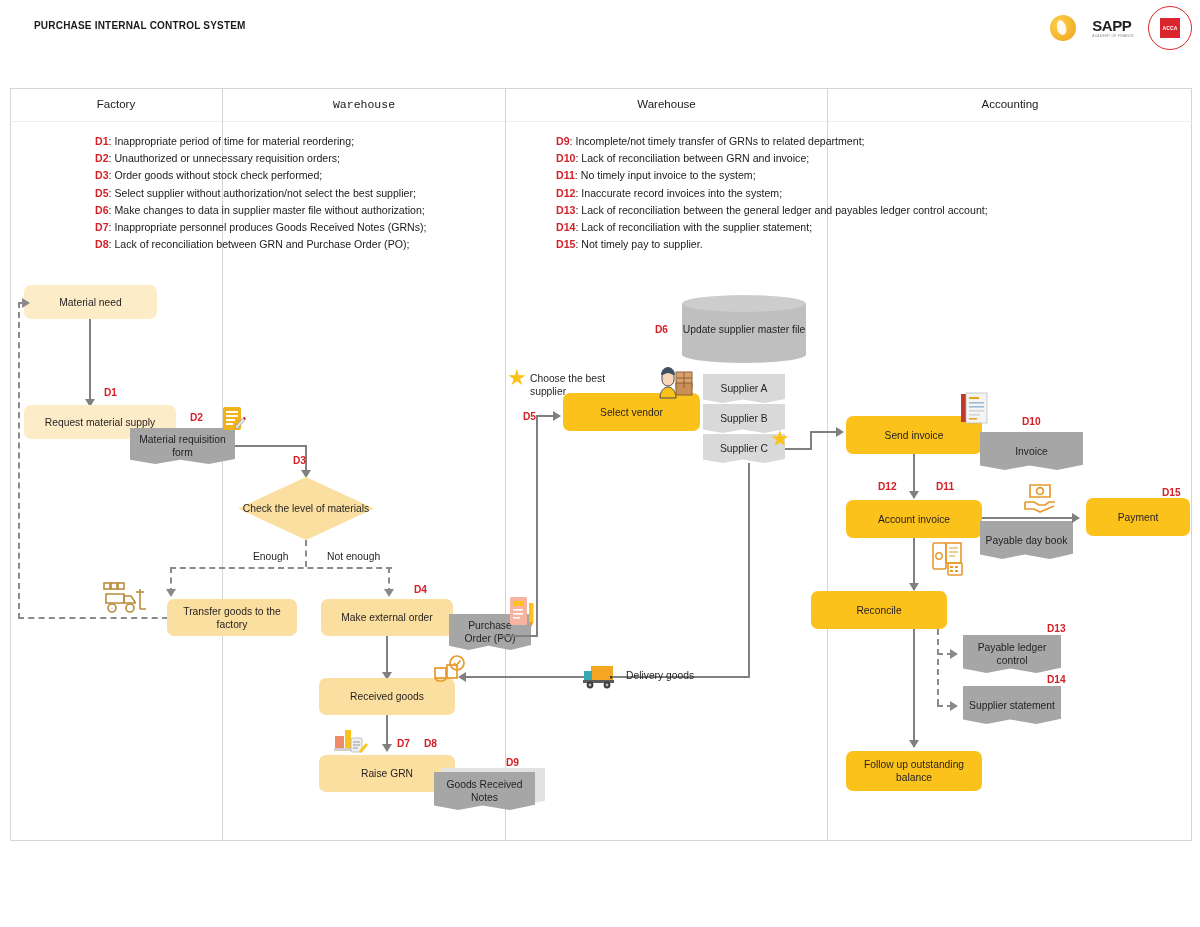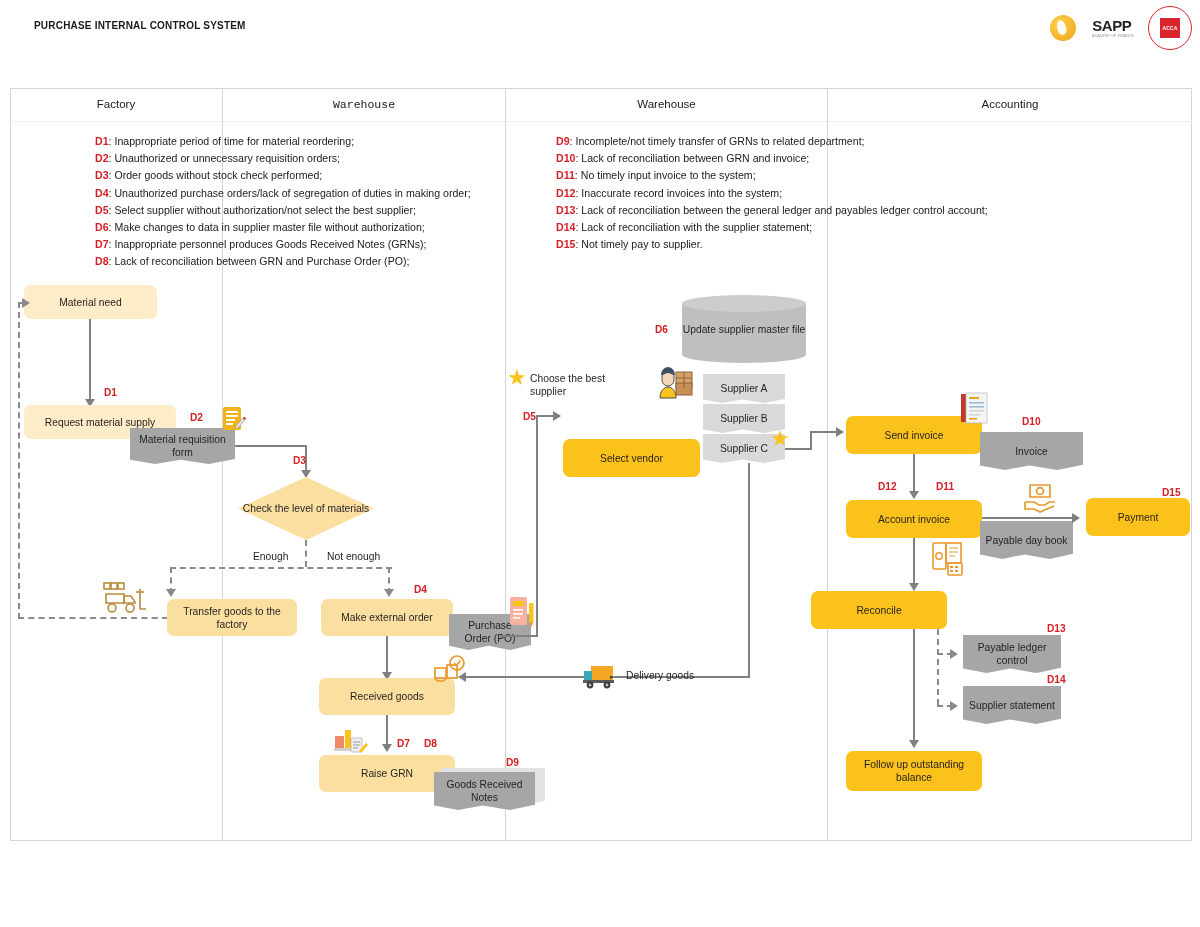--- a/index.html
+++ b/index.html
@@ -131,21 +131,20 @@
 
   <div class="lane-head" style="left:10px;width:212px;">Factory</div>
   <div class="lane-head" style="left:223px;width:282px;font-family:Liberation Mono, monospace;">Warehouse</div>
   <div class="lane-head" style="left:506px;width:321px;">Warehouse</div>
   <div class="lane-head" style="left:828px;width:364px;">Accounting</div>
 
   <div class="risk-col" style="left:95px;top:133px;width:432px;">
     <p><span class="dcode">D1</span><span>: Inappropriate period of time for material reordering;</span></p>
     <p><span class="dcode">D2</span><span>: Unauthorized or unnecessary requisition orders;</span></p>
     <p><span class="dcode">D3</span><span>: Order goods without stock check performed;</span></p>
-    <p class="just"><span class="dcode">D4</span><span>: Unauthorized purchase orders/lack of segregation of duties in making order;</span></p>
     <p><span class="dcode">D5</span><span>: Select supplier without authorization/not select the best supplier;</span></p>
     <p><span class="dcode">D6</span><span>: Make changes to data in supplier master file without authorization;</span></p>
     <p><span class="dcode">D7</span><span>: Inappropriate personnel produces Goods Received Notes (GRNs);</span></p>
     <p><span class="dcode">D8</span><span>: Lack of reconciliation between GRN and Purchase Order (PO);</span></p>
   </div>
 
   <div class="risk-col" style="left:556px;top:133px;width:508px;">
     <p><span class="dcode">D9</span><span>: Incomplete/not timely transfer of GRNs to related department;</span></p>
     <p><span class="dcode">D10</span><span>: Lack of reconciliation between GRN and invoice;</span></p>
     <p><span class="dcode">D11</span><span>: No timely input invoice to the system;</span></p>
@@ -278,21 +277,21 @@
     <div class="bot"></div>
     <div class="body"></div>
     <div class="top"></div>
     <div class="lbl">Update supplier master file</div>
   </div>
   <div class="tag" style="left:655px;top:324px;">D6</div>
 
   <div class="star" style="left:507px;top:367px;">★</div>
   <div class="note" style="left:530px;top:372px;width:80px;">Choose the best supplier</div>
 
-  <div class="node gold" style="left:563px;top:393px;width:137px;height:38px;margin-top:46px;">Select vendor</div>
+  <div class="node gold" style="left:563px;top:393px;width:137px;height:38px;">Select vendor</div>
   <svg class="icon" style="left:656px;top:366px;" width="40" height="34" viewBox="0 0 40 34">
     <path d="M6 10a6 6 0 0 1 12 0v4a6 6 0 0 1-12 0z" fill="#f6d6b8" stroke="#4a4a4a" stroke-width="1"></path>
     <path d="M5 9c0-5 4-8 7-8s7 3 7 8c-3 0-5-2-7-2s-4 2-7 2z" fill="#3e5063"></path>
     <path d="M4 32c0-7 4-11 8-11s8 4 8 11z" fill="#fcc21c" stroke="#4a4a4a" stroke-width="1"></path>
     <rect x="20" y="6" width="16" height="16" fill="#d9a06a" stroke="#8a6239" stroke-width="1"></rect>
     <rect x="20" y="17" width="16" height="12" fill="#c98f57" stroke="#8a6239" stroke-width="1"></rect>
     <path d="M28 6v16M20 12h16" stroke="#8a6239" stroke-width="1"></path>
   </svg>
 
   <div class="doc light" style="left:703px;top:374px;width:82px;height:29px;">Supplier A</div>

